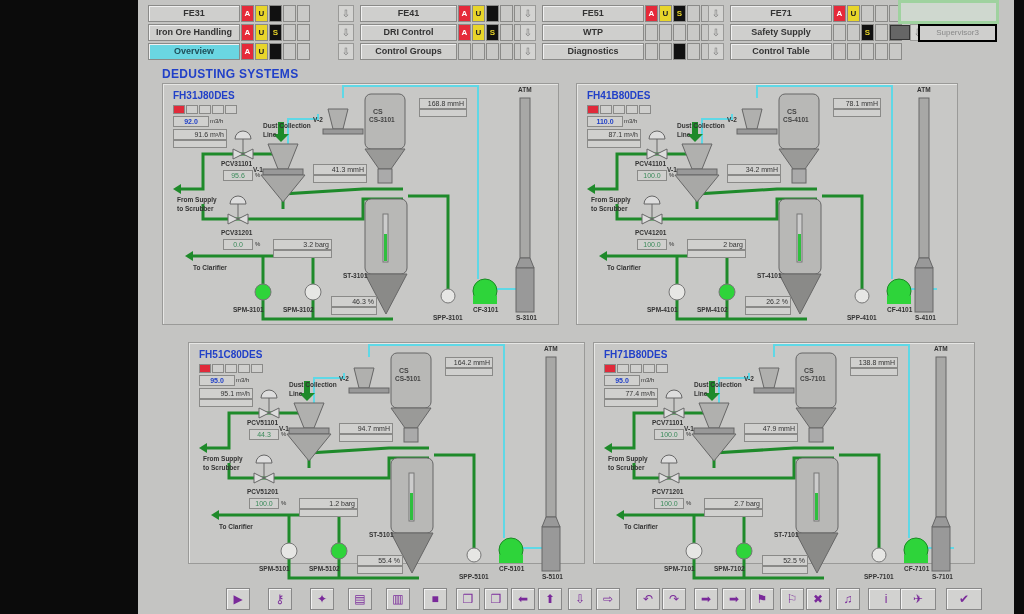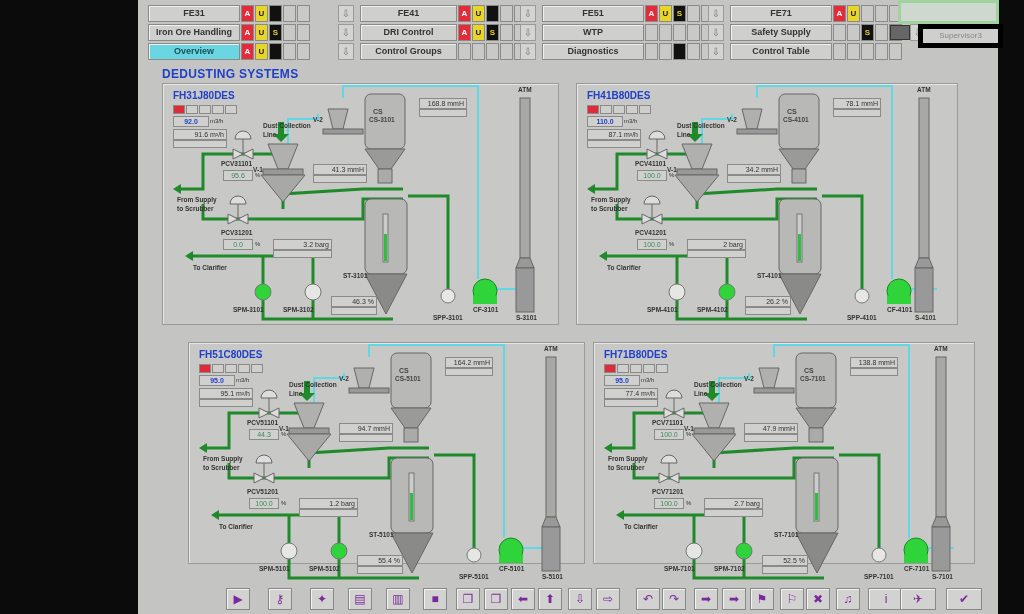--- a/index.html
+++ b/index.html
@@ -1,17 +1,17 @@
 <!DOCTYPE html>
 <html><head>
 <meta charset="utf-8">
 <style>
   html,body{margin:0;padding:0;}
   body{width:1024px;height:614px;background:#0b0b0b;position:relative;overflow:hidden;font-family:"Liberation Sans",sans-serif;}
-  #screen{position:absolute;left:138px;top:0;width:860px;height:614px;background:#c4c4c2;}
+  #screen{position:absolute;left:138px;top:0;width:860px;height:614px;background:#c4c4c2;padding-left:16px;}
   .navrow{position:absolute;height:17px;display:flex;align-items:center;}
   .navbtn{height:15px;background:#cfcfcd;border:1px solid #8a8a88;box-shadow:inset 1px 1px 0 #f0f0f0;font-size:9px;color:#333;text-align:center;line-height:15px;font-weight:bold;}
   .navbtn.active{background:#6ad6e2;color:#1f4f5a;}
   .ind{width:11px;height:15px;border:1px solid #8a8a88;margin-left:1px;background:#c9c9c7;font-size:8px;line-height:15px;text-align:center;font-weight:bold;}
   .ind.a{background:#e52a3a;color:#fff;}
   .ind.u{background:#e8d52a;color:#222;}
   .ind.s{background:#111;color:#e8d52a;}
   .ind.k{background:#111;}
   .arrowbtn{width:14px;height:15px;border:1px solid #9a9a98;margin-left:8px;background:#d4d4d2;font-size:10px;line-height:15px;text-align:center;color:#777;}
   .title{position:absolute;left:24px;top:67px;font-size:12px;font-weight:bold;color:#2140c8;letter-spacing:0.3px;}
@@ -21,21 +21,21 @@
   .alarmrow div{width:10px;height:7px;border:1px solid #8a8a88;margin-right:1px;background:#cfcfcd;}
   .alarmrow div.on{background:#e02a3a;}
   .valbox{position:absolute;height:9px;border:1px solid #8a8a88;background:#d0d0ce;font-size:7px;line-height:9px;color:#333;text-align:right;padding-right:2px;}
   .valbox.blue{color:#2140c8;font-weight:bold;text-align:center;padding:0;}
   .valbox.green{color:#3a8a5a;text-align:center;padding:0;}
   .subbar{position:absolute;height:6px;border:1px solid #8a8a88;background:#d0d0ce;}
   .lbl{position:absolute;font-size:6.5px;font-weight:bold;color:#333;white-space:nowrap;}
   .unit{position:absolute;font-size:6px;color:#333;}
   svg.pipes{position:absolute;left:0;top:0;}
   .tbbtn{position:absolute;top:588px;width:22px;height:20px;background:#d2d2d0;border:1px solid #888;box-shadow:inset 1px 1px 0 #f2f2f2;font-size:12px;line-height:20px;text-align:center;color:#7a2a9a;}
-  .supbox{position:absolute;left:780px;top:24px;width:75px;height:14px;background:#cfcfcd;border:5px solid #000000;font-size:8px;color:#888;text-align:center;line-height:14px;}
+  .supbox{position:absolute;left:780px;top:24px;width:75px;height:14px;background:#cfcfcd;border:2px solid #000000;font-size:8px;color:#888;text-align:center;line-height:14px;}
   .logo{position:absolute;left:760px;top:0;width:95px;height:18px;border:3px solid #9fd29f;background:#cfd8cf;}
 </style>
 </head>
 <body>
 
 <div id="screen">
 
   <div id="nav">
       <div class="navrow" style="left: 10px; top: 5px;">
         <div class="navbtn" style="width: 90px;">FE31</div>

